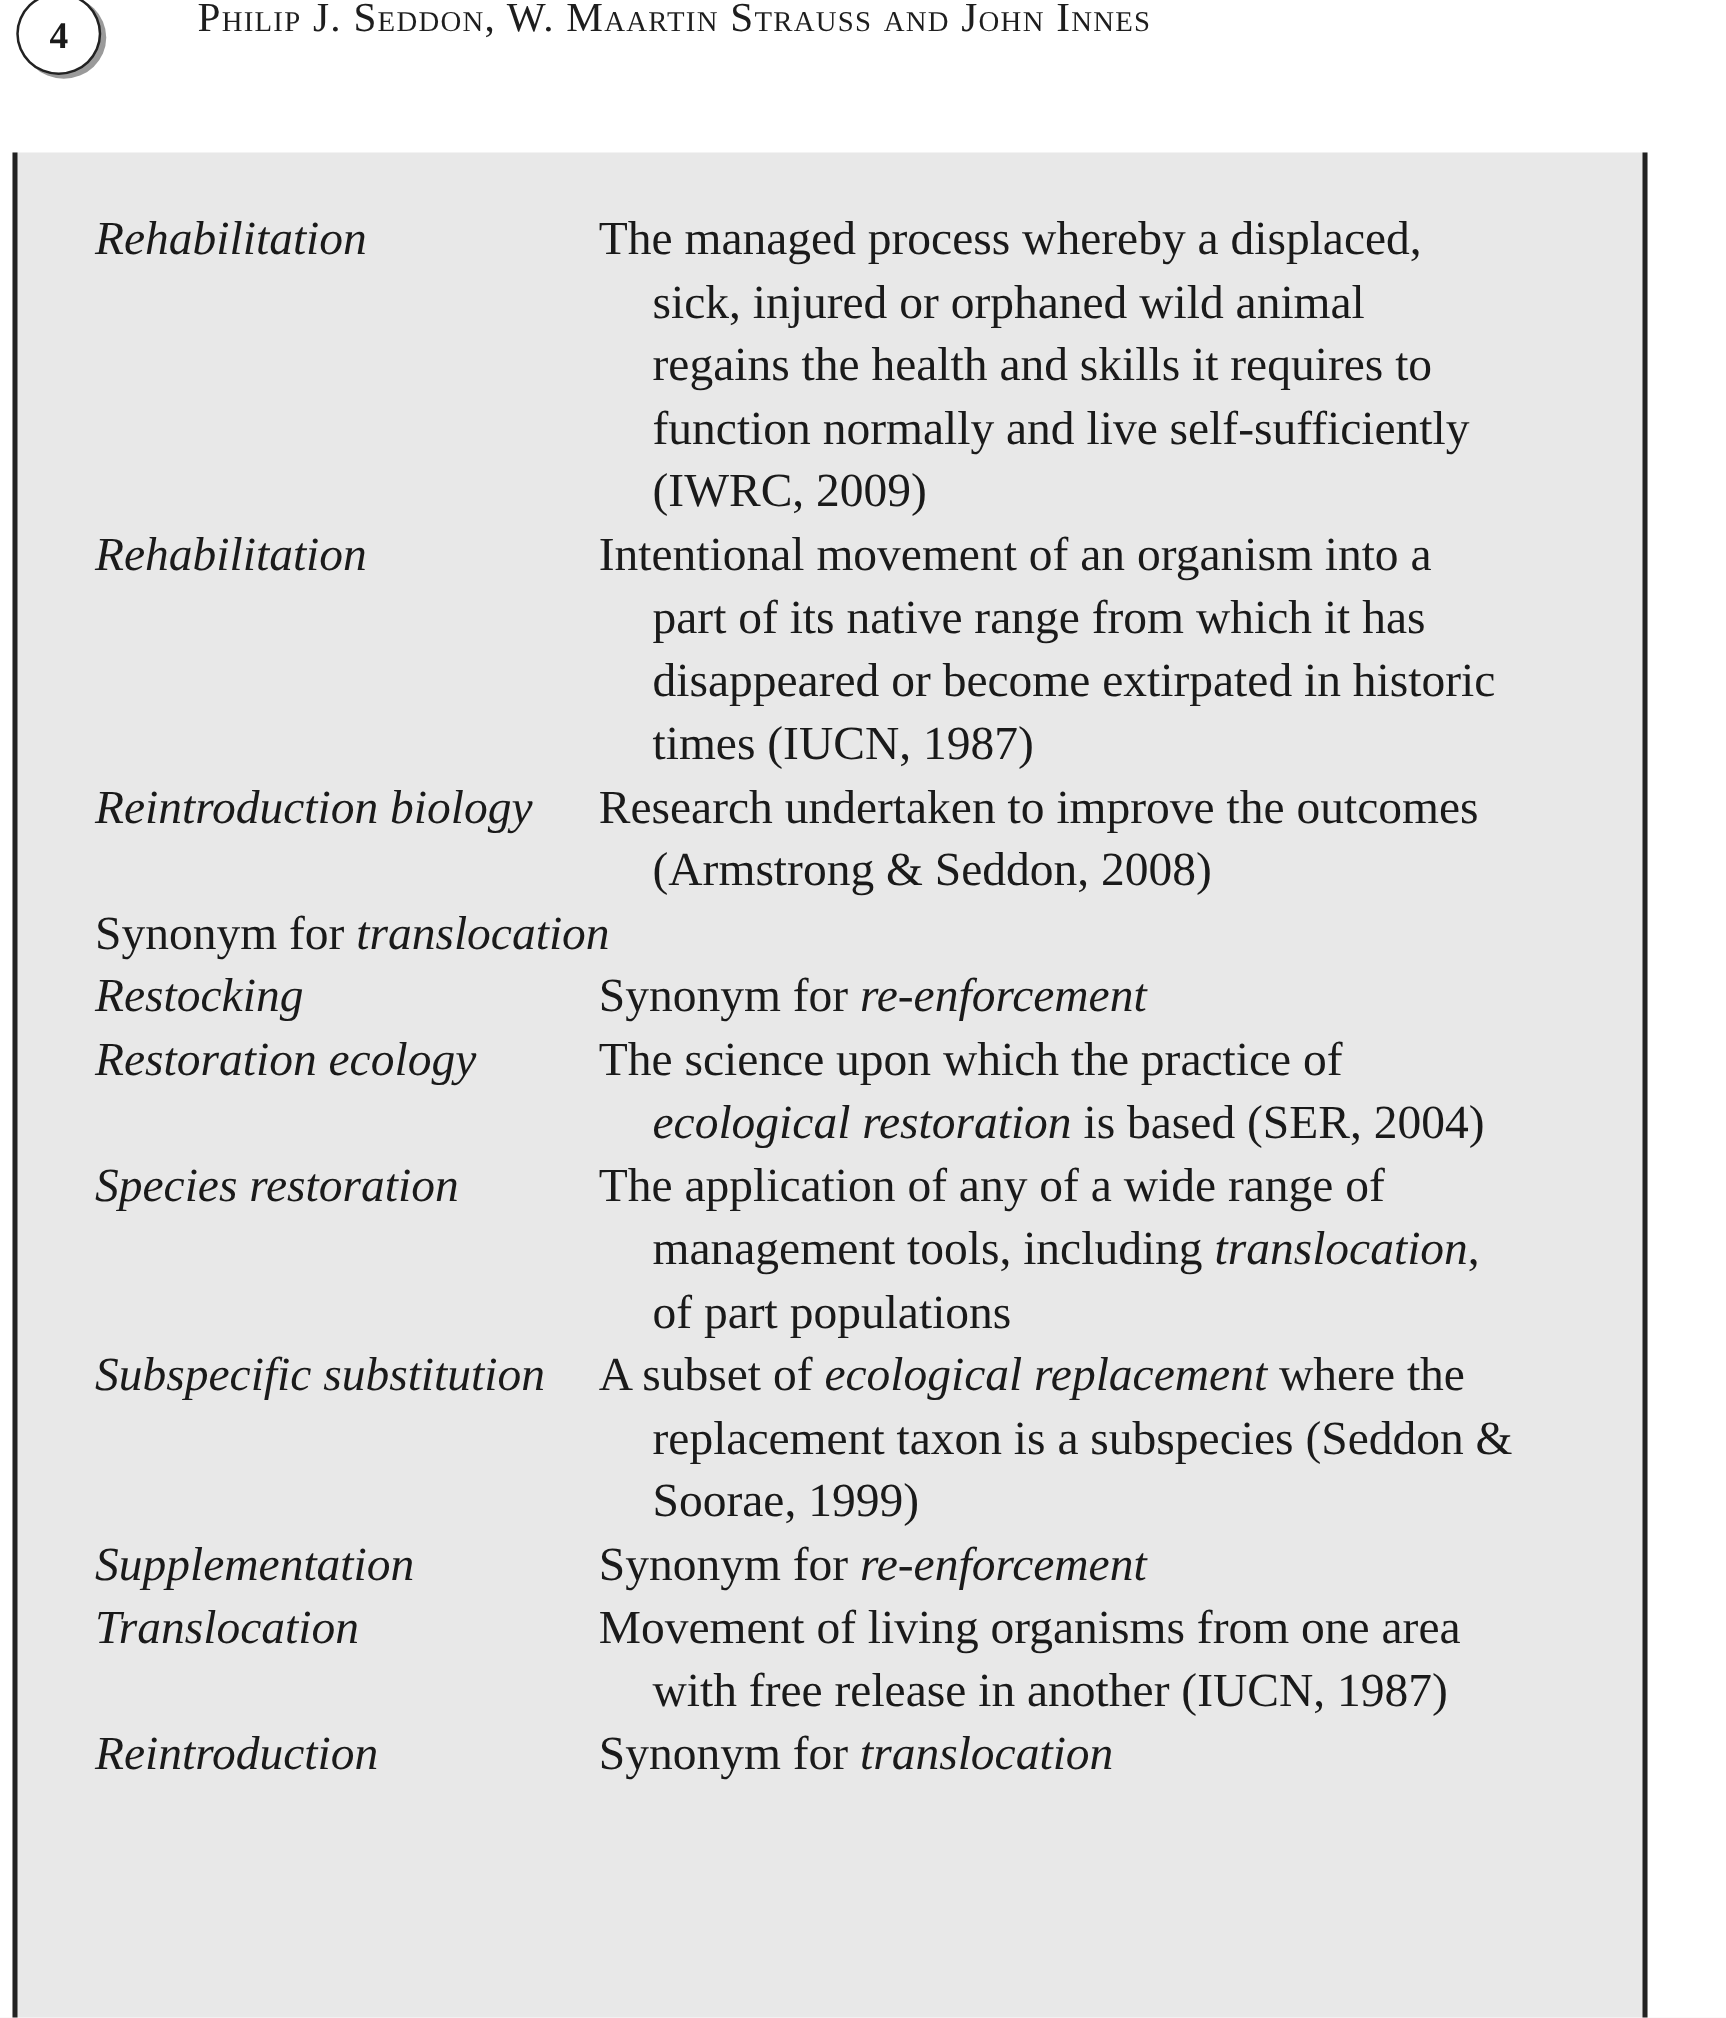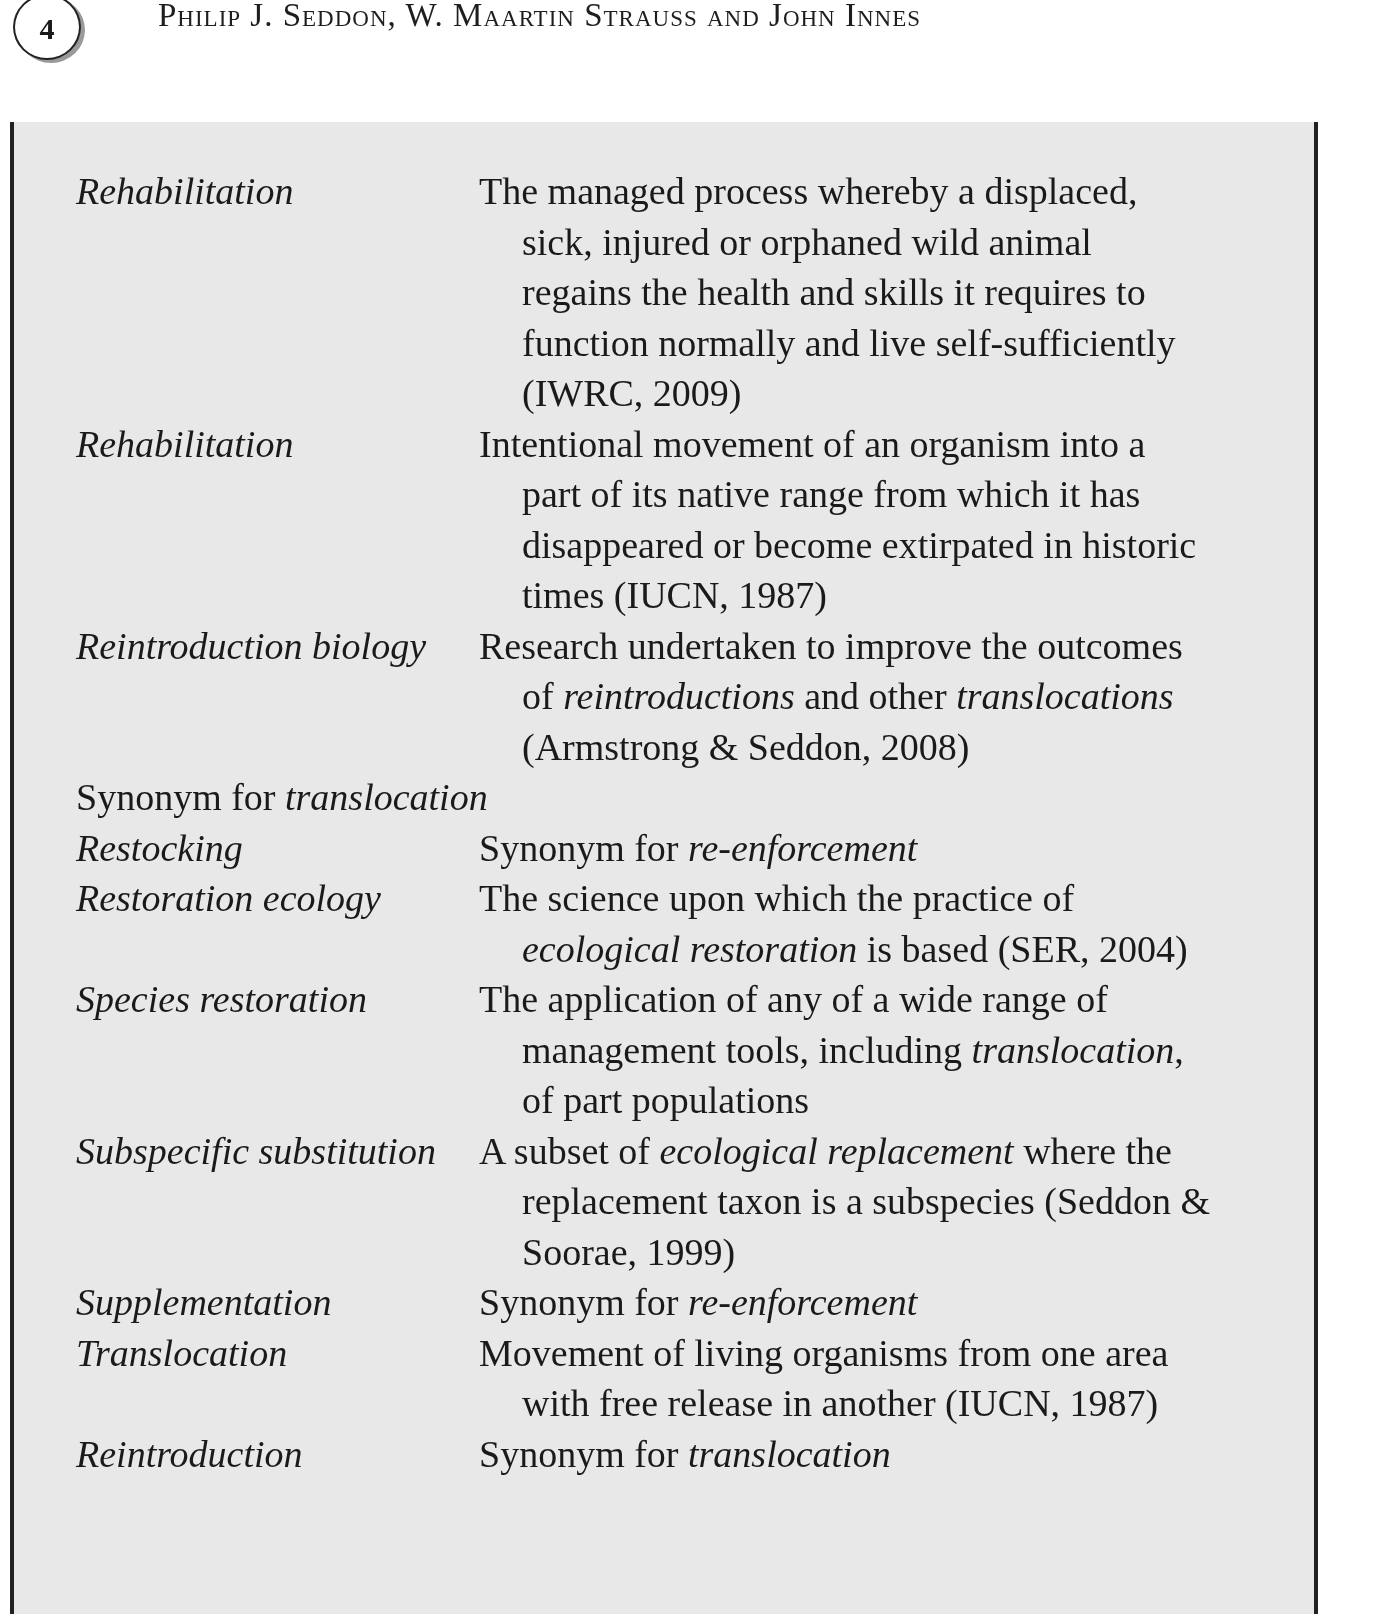--- a/index.html
+++ b/index.html
@@ -113,21 +113,20 @@
           <span class="def-line"><span>Intentional movement of an organism into a</span></span>
           <span class="def-line cont"><span>part of its native range from which it has</span></span>
           <span class="def-line cont"><span>disappeared or become extirpated in historic</span></span>
           <span class="def-line cont"><span>times (IUCN, 1987)</span></span>
         </div>
       </div>
       <div class="entry">
         <div class="term">Reintroduction biology</div>
         <div class="definition">
           <span class="def-line"><span>Research undertaken to improve the outcomes</span></span>
-          <span class="def-line cont"><span>of </span><i>reintroductions</i><span> and other </span><i>translocations</i></span>
           <span class="def-line cont"><span>(Armstrong &amp; Seddon, 2008)</span></span>
         </div>
       </div>
       <div class="entry">
         <div class="definition">
           <span class="def-line"><span>Synonym for </span><i>translocation</i></span>
         </div>
       </div>
       <div class="entry">
         <div class="term">Restocking</div>

